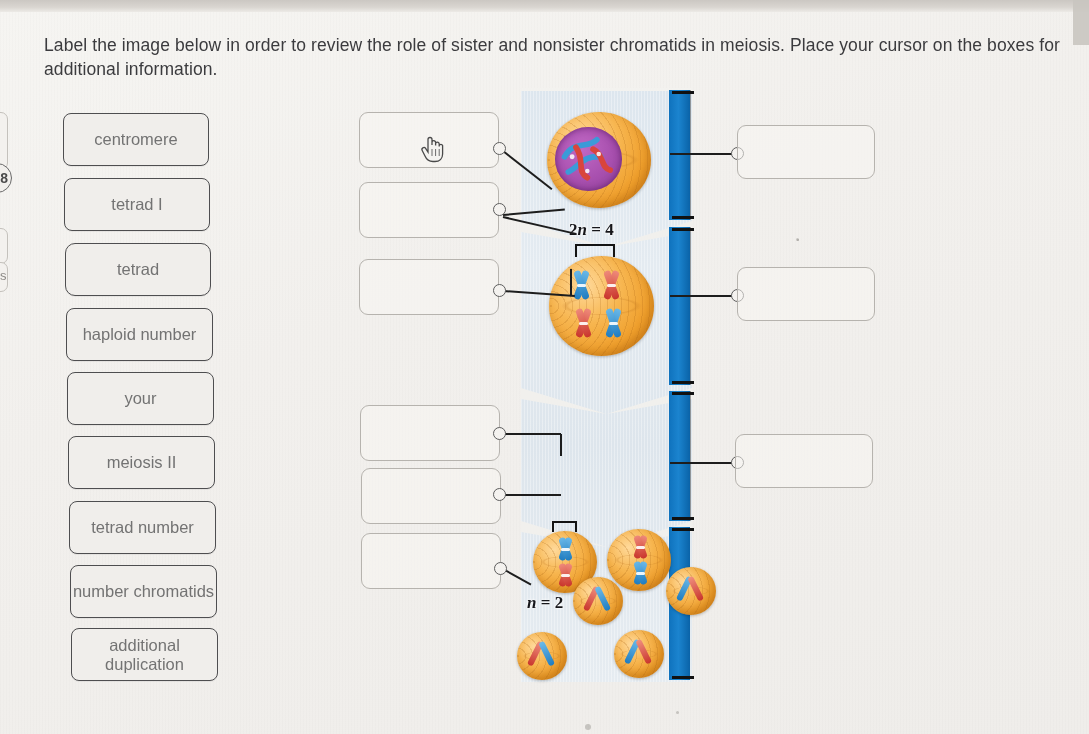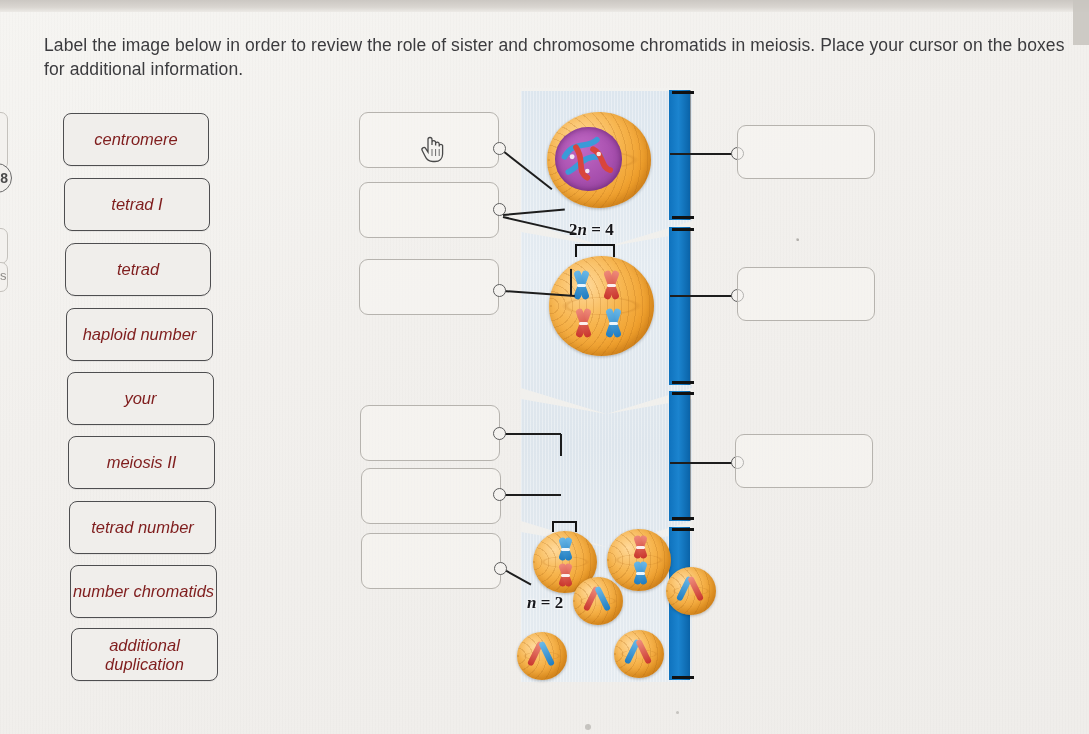--- a/index.html
+++ b/index.html
@@ -72,29 +72,28 @@
     font-size: 13px;
     color: #8d8a86;
   }
 
   
   .bank-chip {
     position: absolute;
     border: 1.3px solid #4e4e50;
     border-radius: 8px;
     background: #f0eeeb;
-    color: #7f1d1d;
+    color: #737373;
     font-size: 16.5px;
     display: flex;
     align-items: center;
     justify-content: center;
     text-align: center;
     line-height: 19px;
     box-shadow: 0 1px 0 rgba(0,0,0,.05);
-    font-style: italic;
   }
 
   
   .drop {
     position: absolute;
     border: 1.3px solid #b6b3ae;
     border-radius: 9px;
     background: rgba(247,246,243,0.55);
   }
   .node {
@@ -242,21 +241,21 @@
     background: rgba(120,118,112,.35);
   }
 </style>
 </head>
 <body>
 
 <div id="page"></div>
 <div id="topstrip"></div>
 <div id="rightstrip"></div>
 
-<div id="instruction">Label the image below in order to review the role of sister and chromosome chromatids in meiosis. Place your cursor on the boxes for additional information.</div>
+<div id="instruction">Label the image below in order to review the role of sister and nonsister chromatids in meiosis. Place your cursor on the boxes for additional information.</div>
 
 <div class="edge-box" style="left:-22px; top:112px; width:30px; height:58px;"></div>
 <div id="edge-badge">8</div>
 <div class="edge-box" style="left:-22px; top:228px; width:30px; height:36px;"></div>
 <div class="edge-box" style="left:-22px; top:262px; width:30px; height:30px;"></div>
 <div id="edge-frag-text">s</div>
 
 <div class="bank-chip" style="left:63px; top:113px; width:146px; height:53px;">
   <span>centromere</span>
 </div>

